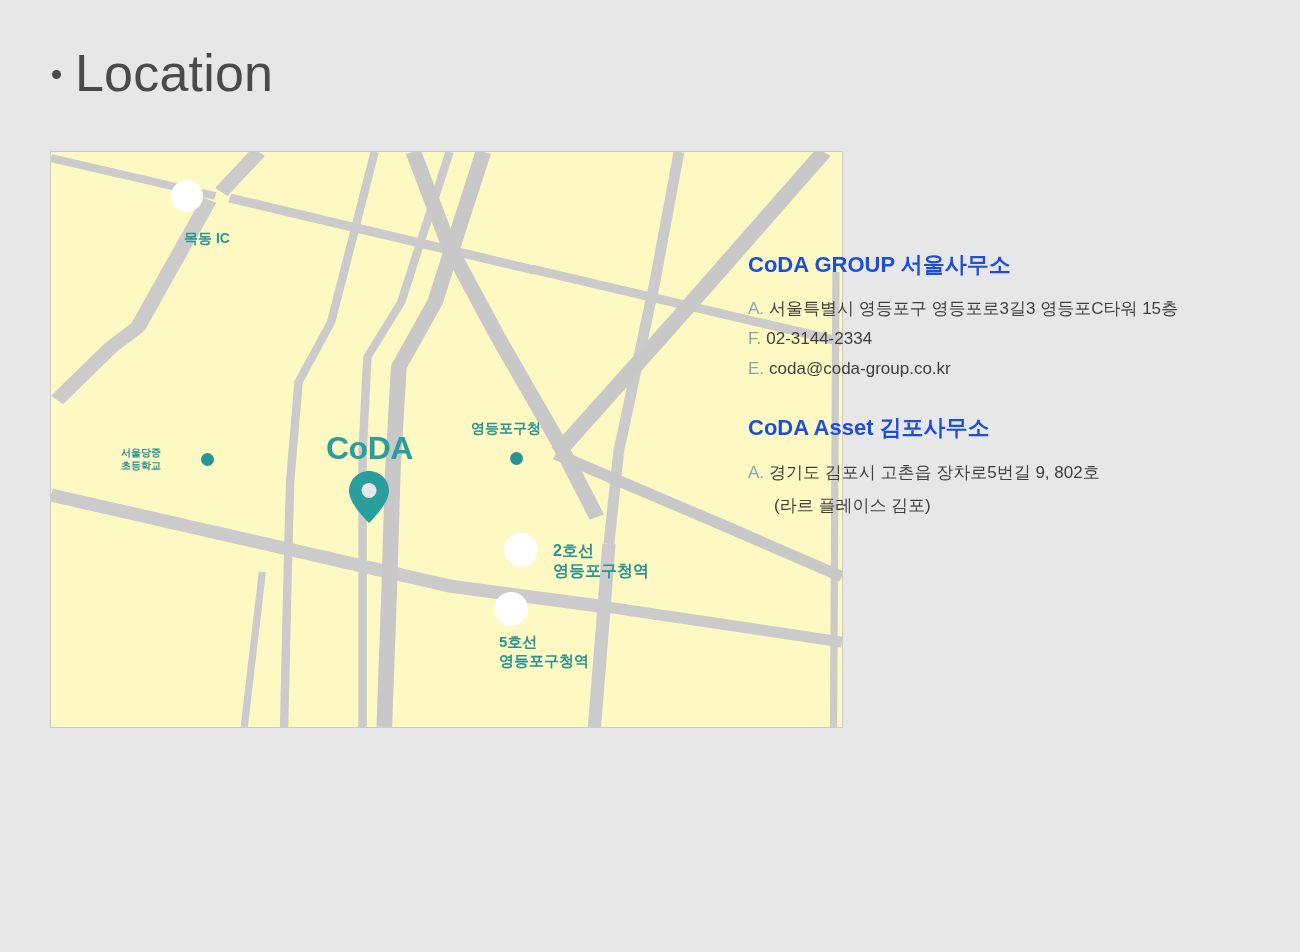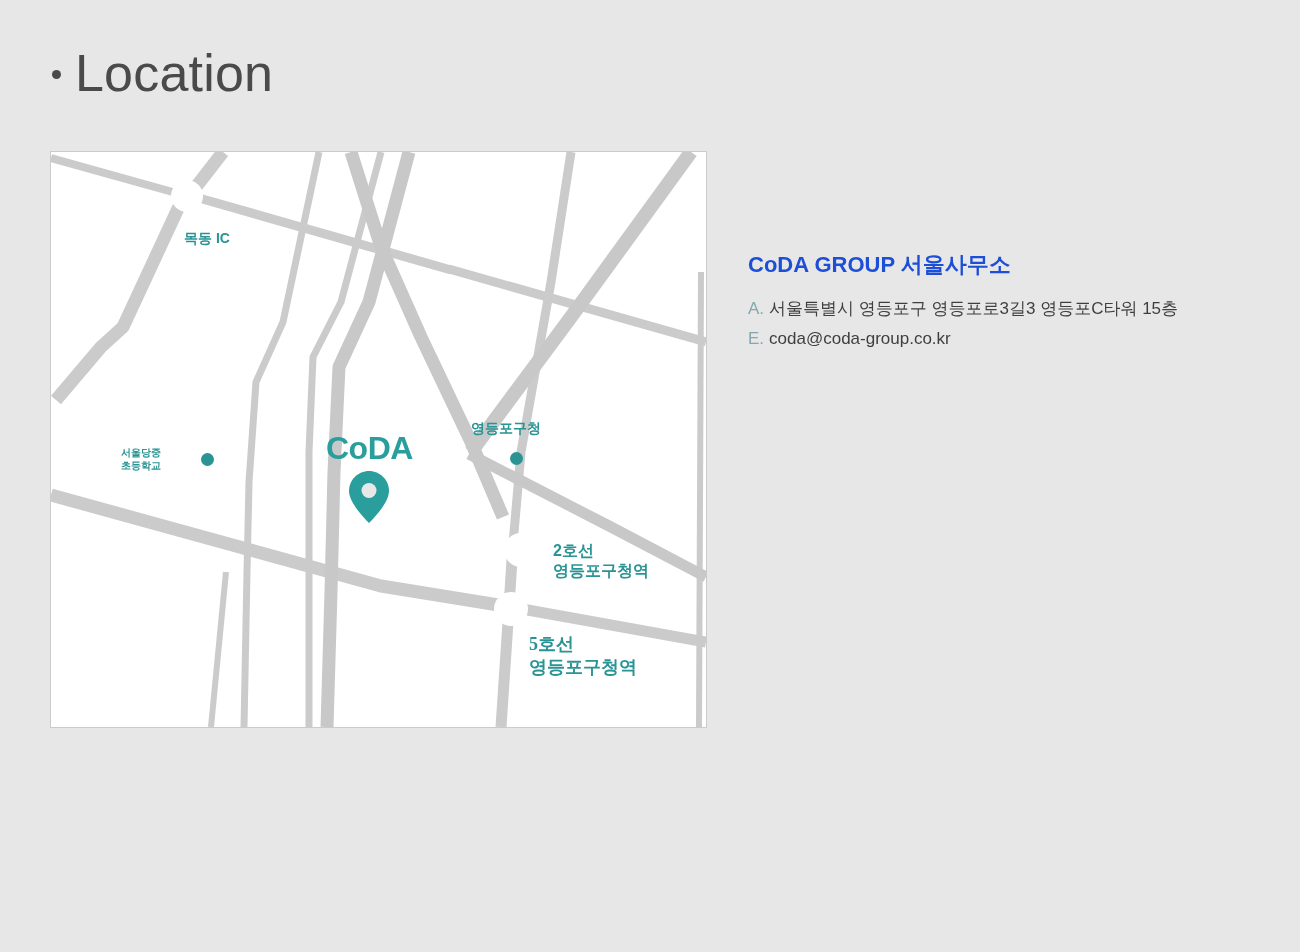--- a/index.html
+++ b/index.html
@@ -36,24 +36,24 @@
     vertical-align: middle;
     margin-right: 14px;
     margin-bottom: 5px;
   }
 
   
   #map-panel {
     position: absolute;
     left: 50px;
     top: 151px;
-    width: 657px;
+    width: 793px;
     height: 577px;
     border: 1px solid #cbcbcb;
-    background: #ffffff;
+    background: #fef9c3;
     box-sizing: border-box;
     overflow: hidden;
   }
   #map-svg {
     display: block;
     width: 100%;
     height: 100%;
   }
 
   .map-label {
@@ -71,21 +71,21 @@
     border-radius: 50%;
     background: #2a9494;
   }
 
   #label-mokdong    { left: 133px; top: 78px;  font-size: 14px; font-weight: bold; }
   #label-school     { left: 70px;  top: 295px; font-size: 10px; }
   #dot-school       { left: 150px; top: 301px; }
   #label-gucheong   { left: 400px; top: 268px; font-size: 14px; margin-left: 20px; }
   #dot-gucheong     { left: 459px; top: 300px; }
   #label-line2      { left: 502px; top: 389px; font-size: 16px; }
-  #label-line5      { left: 478px; top: 481px; font-size: 18px; font-family: Liberation Serif, serif; }
+  #label-line5      { left: 448px; top: 481px; font-size: 15px; }
 
   
   #coda-mark {
     position: absolute;
     left: 275px;
     top: 280px;
     text-align: center;
     pointer-events: none;
   }
   #coda-wordmark {
@@ -230,18 +230,29 @@
 
 <div id="contact-column">
 
   <div class="office-block">
     <div class="office-title">CoDA GROUP 서울사무소</div>
 
     <div class="contact-row">
       <span class="contact-key">A.</span><span class="contact-val">서울특별시 영등포구 영등포로3길3 영등포C타워 15층</span>
     </div>
     <div class="contact-row">
+      <span class="contact-key">F.</span><span class="contact-val">02-3144-2334</span>
+    </div>
+    <div class="contact-row">
       <span class="contact-key">E.</span><span class="contact-val">coda@coda-group.co.kr</span>
     </div>
   </div>
 
+  <div class="office-block">
+    <div class="office-title">CoDA Asset 김포사무소</div>
+
+    <div class="contact-row">
+      <span class="contact-key">A.</span><span class="contact-val">경기도 김포시 고촌읍 장차로5번길 9, 802호</span>
+    </div>
+    <div class="contact-sub">(라르 플레이스 김포)</div>
+  </div>
 
 </div>
 
 </body></html>

